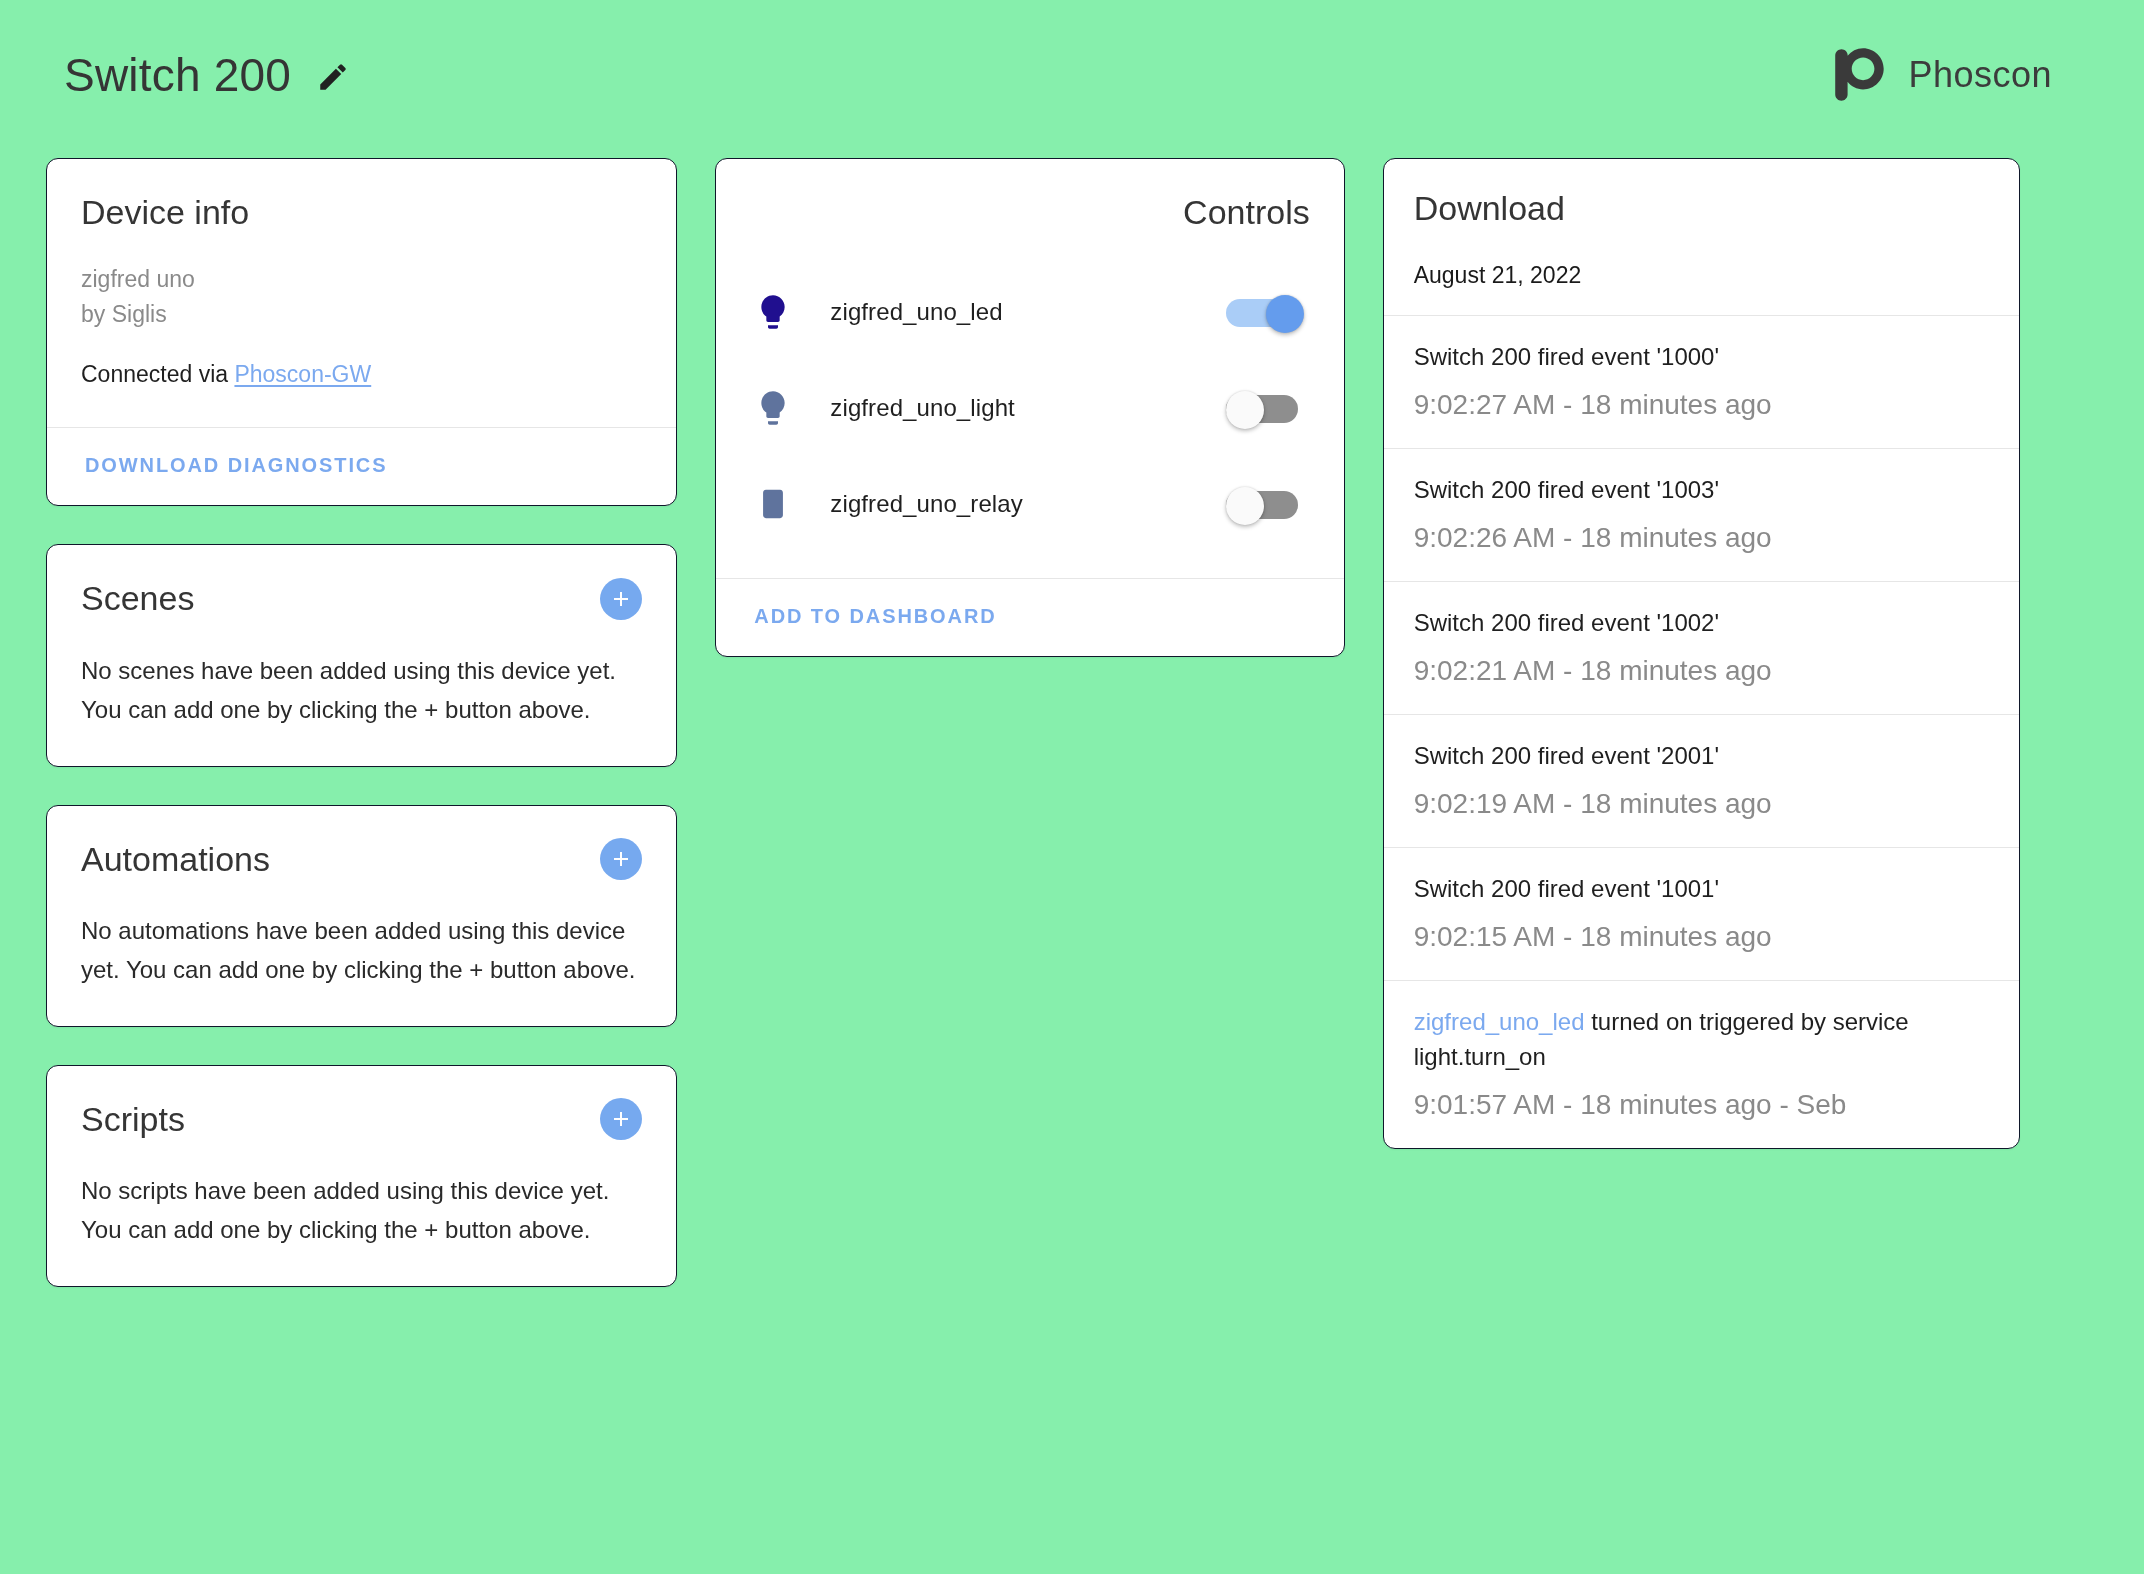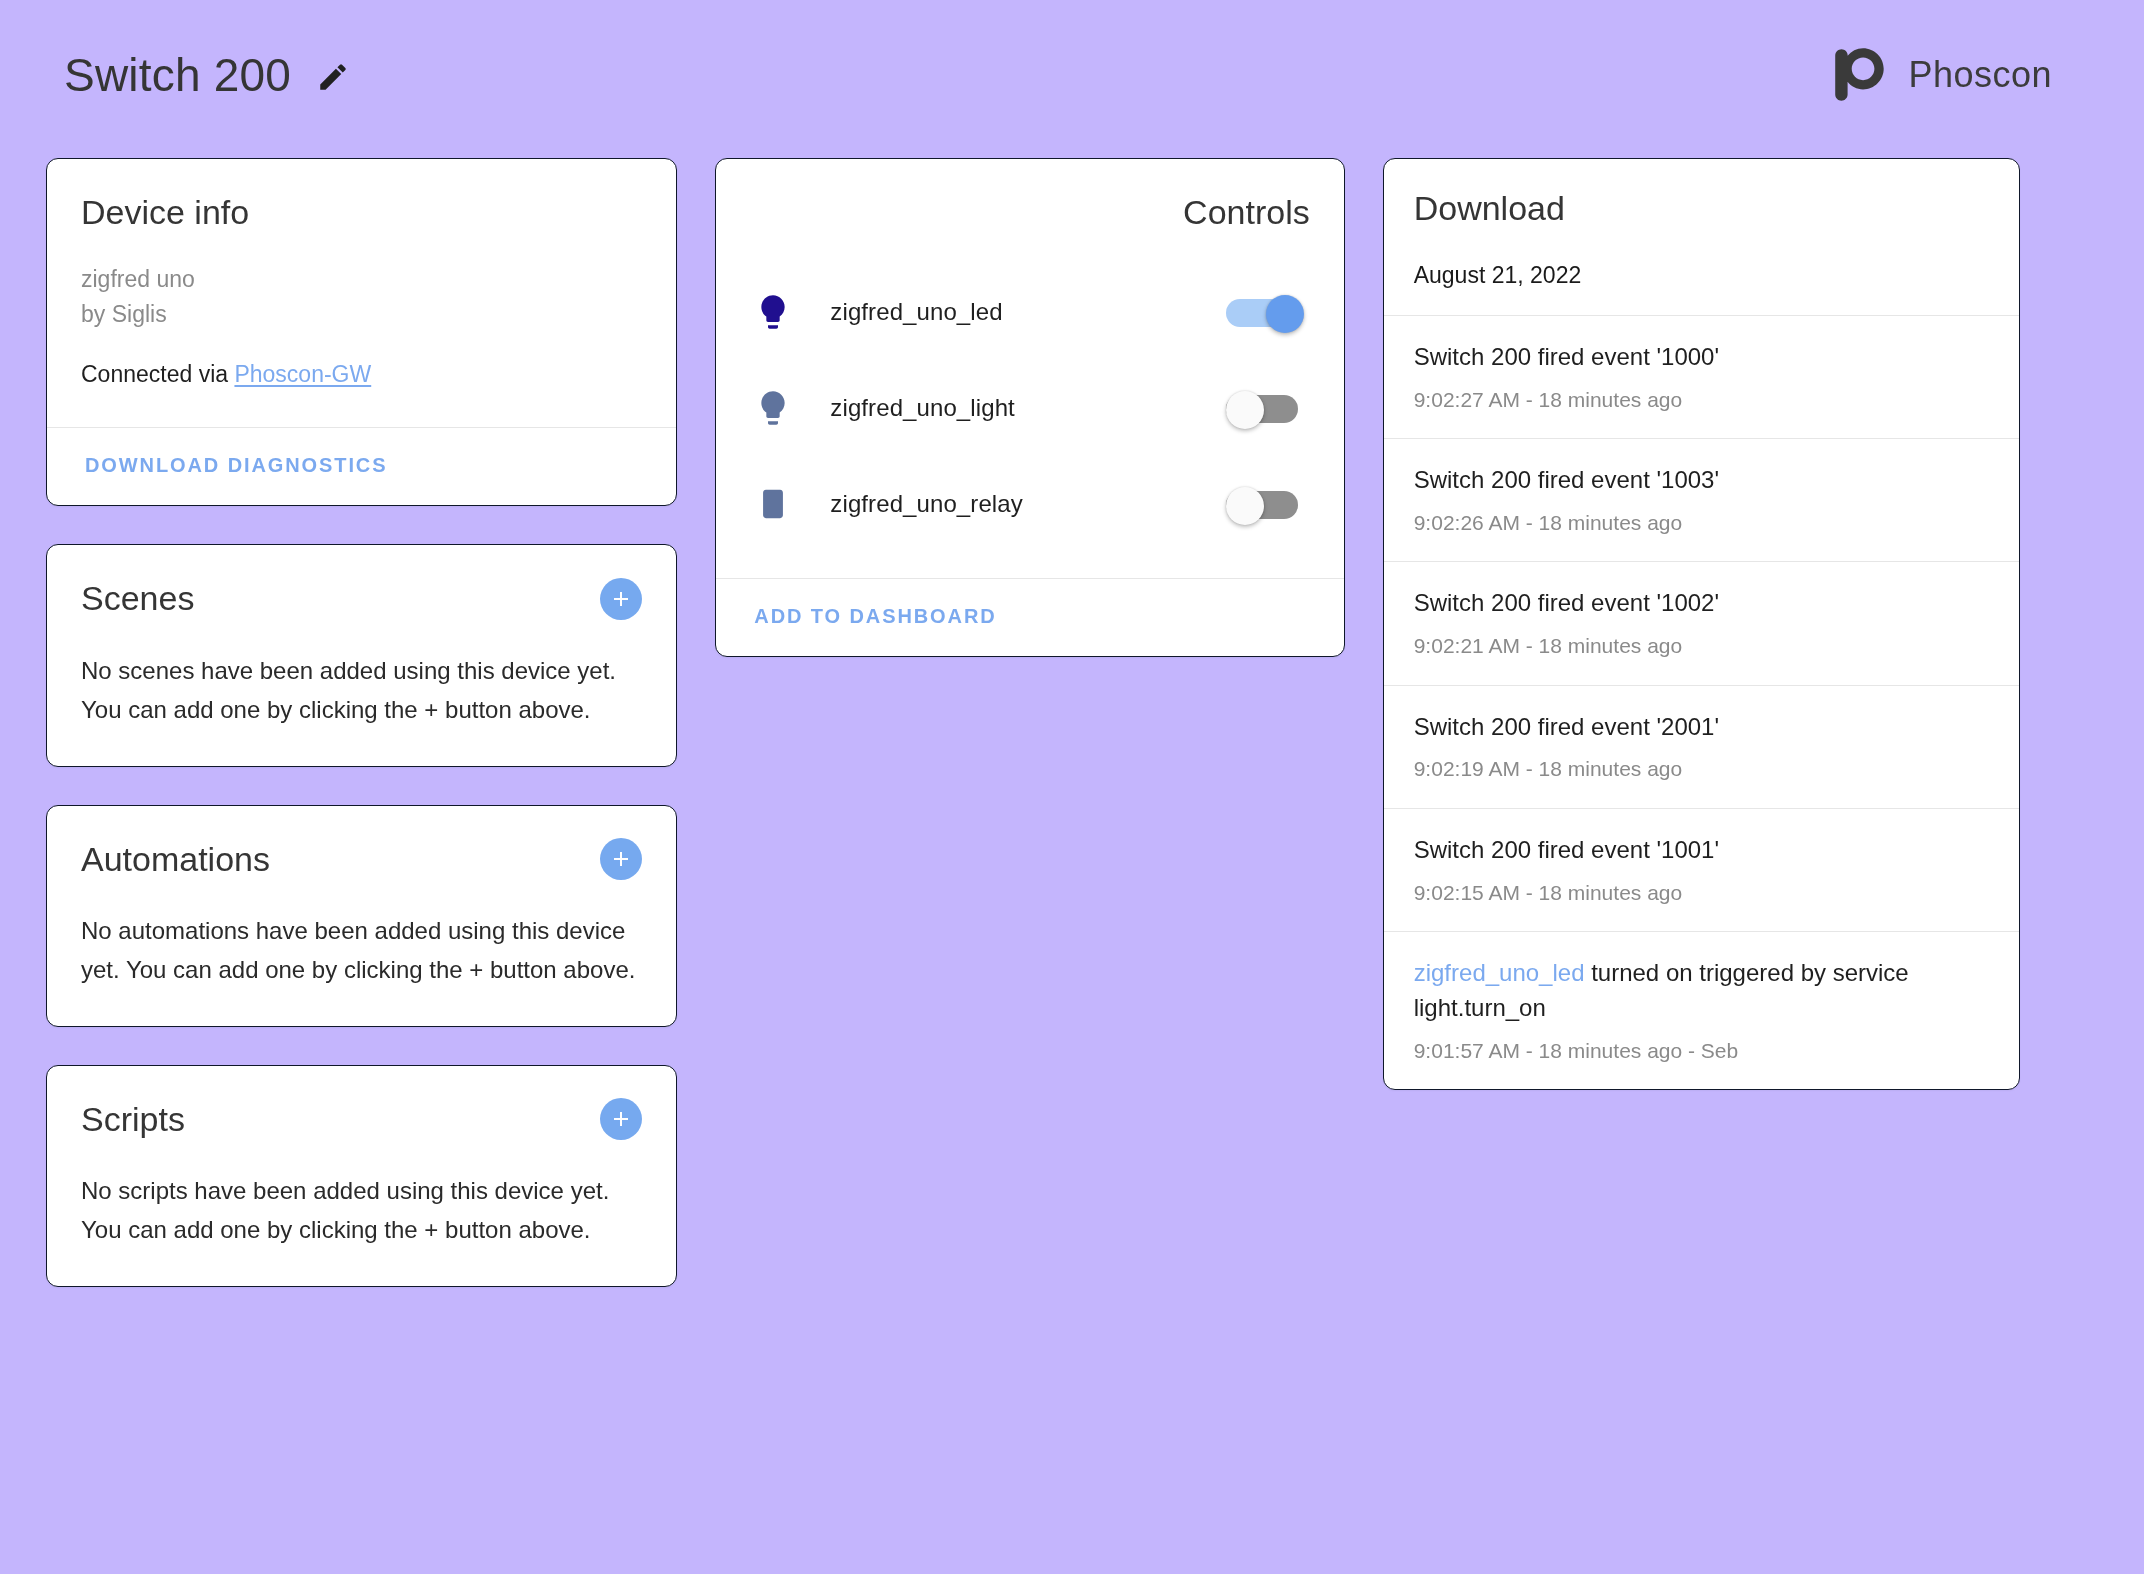--- a/index.html
+++ b/index.html
@@ -9,21 +9,21 @@
     height: 1574px;
     background: #fafafa;
     font-family: "Liberation Sans", sans-serif;
     -webkit-font-smoothing: antialiased;
   }
 
   .page {
     position: relative;
     width: 2144px;
     height: 1574px;
-    background: #c4b5fd;
+    background: #86efac;
     overflow: hidden;
   }
 
   
   .header {
     position: absolute;
     top: 0; left: 0;
     width: 2144px;
     height: 150px;
     display: flex;
@@ -229,21 +229,21 @@
   .log-main {
     font-size: 24px;
     color: #1f1f1f;
     line-height: 1.45;
   }
   .log-main a {
     color: #7ba9ef;
     text-decoration: none;
   }
   .log-time {
-    font-size: 21px;
+    font-size: 28px;
     color: #8a8a8a;
     margin-top: 10px;
     line-height: 1.4;
   }
 </style>
 </head>
 <body>
 
 <div class="page">
 

